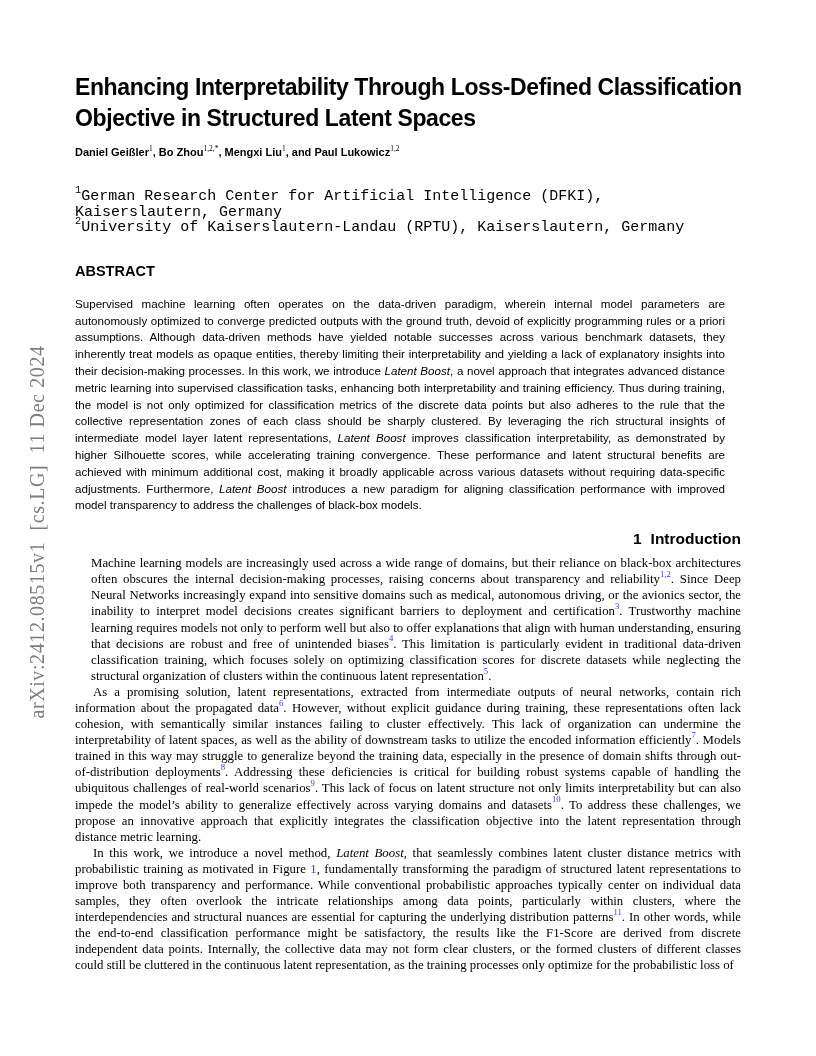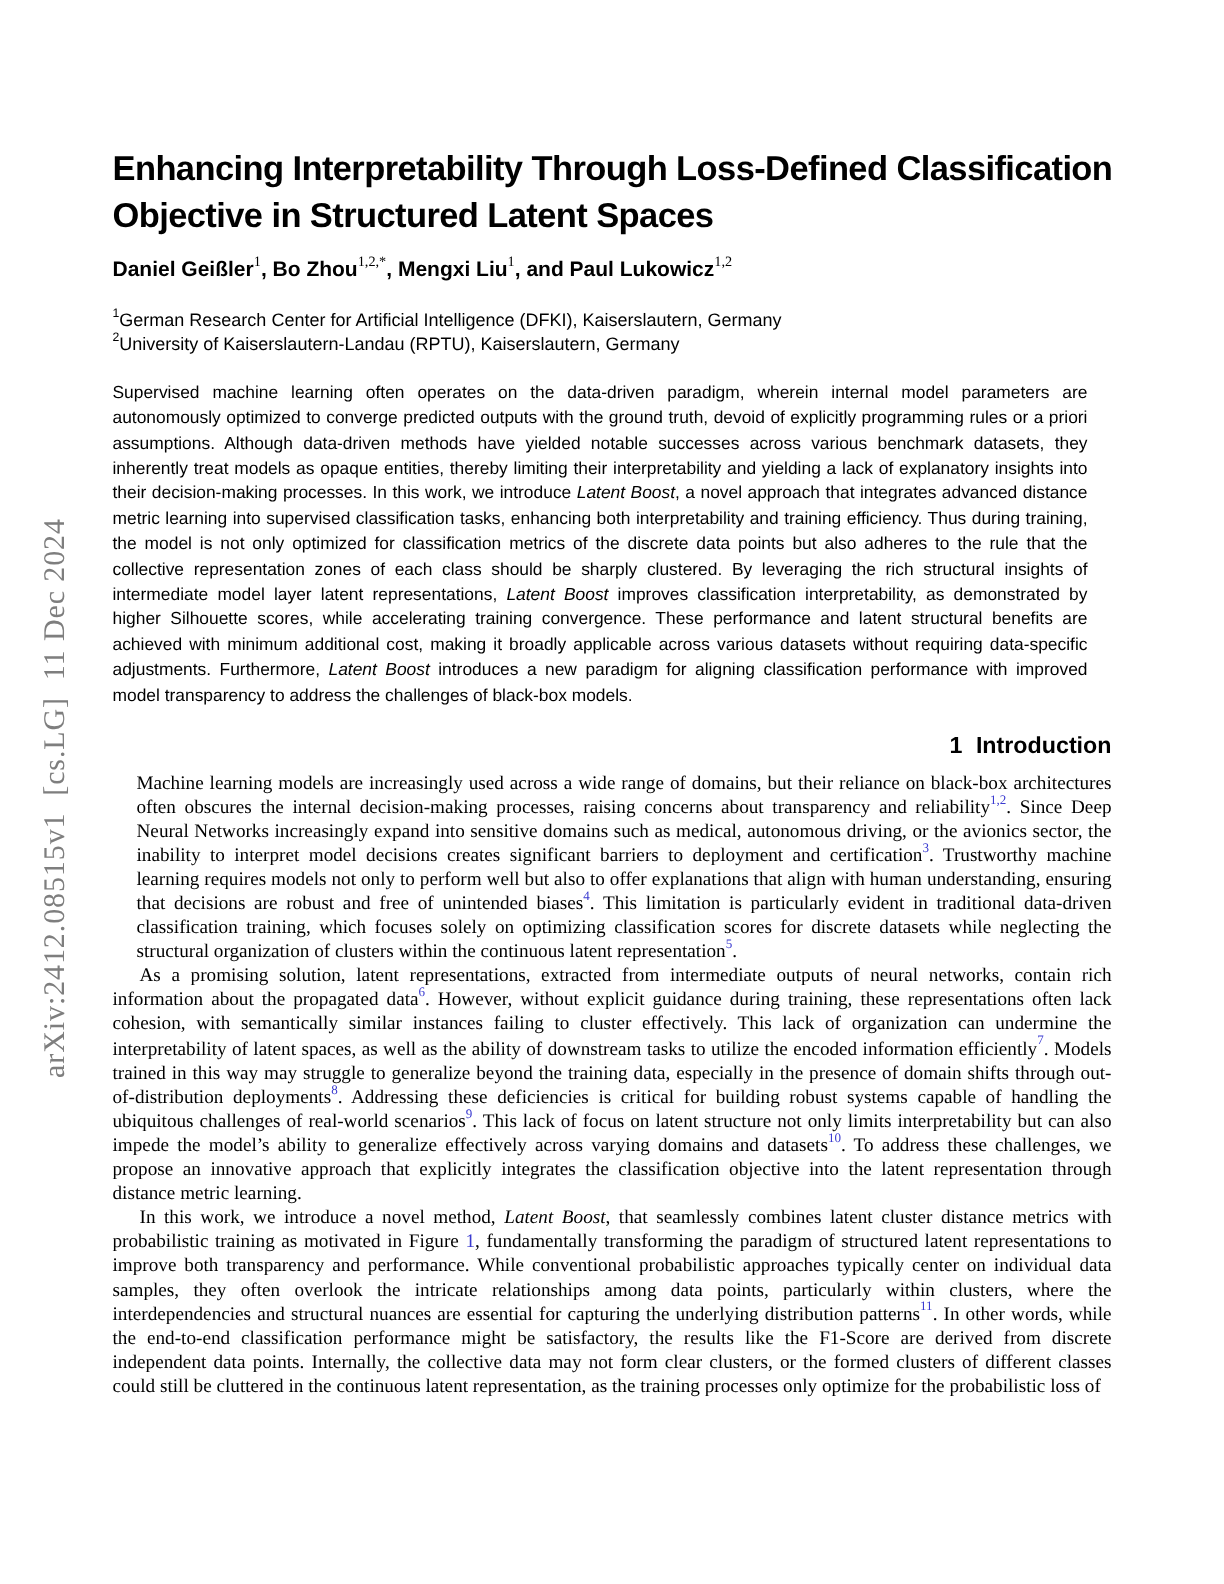--- a/index.html
+++ b/index.html
@@ -16,43 +16,43 @@
     left:37px;top:532px;
     transform:translate(-50%,-50%) rotate(-90deg);
     font-family:"Liberation Serif",serif;
     font-size:20px;
     color:#7e7e7e;
     white-space:pre;
     letter-spacing:0.6px;
   }
   .content{
     position:absolute;
-    left:75px;top:97px;
+    left:75px;top:72px;
     width:666px;
   }
   .title{
     width:692px;
     font-family:"Liberation Sans",sans-serif;
     font-weight:700;
     font-size:23px;
     line-height:30.5px;
     letter-spacing:-0.4px;
     color:#000;
   }
   .authors{
     margin-top:13px;
     font-family:"Liberation Sans",sans-serif;
     font-weight:700;
-    font-size:14px;
+    font-size:11px;
   }
   .authors sup{font-weight:400;font-family:"Liberation Serif",serif;}
   .affiliations{
-    margin-top:19px;
-    font-family:Liberation Sans, sans-serif;
-    font-size:12px;
+    margin-top:31px;
+    font-family:Liberation Mono, monospace;
+    font-size:15px;
     line-height:15.6px;
   }
   .abstract-heading{
     margin-top:27px;
     font-family:"Liberation Sans",sans-serif;
     font-weight:700;
     font-size:14.5px;
   }
   .abstract-text{
     margin:17px 16px 0 0;
@@ -99,20 +99,21 @@
 
     <div class="title">Enhancing Interpretability Through Loss-Defined Classification Objective in Structured Latent Spaces</div>
 
     <div class="authors"><span>Daniel Geißler</span><sup>1</sup><span>, Bo Zhou</span><sup>1,2,*</sup><span>, Mengxi Liu</span><sup>1</sup><span>, and Paul Lukowicz</span><sup>1,2</sup></div>
 
     <div class="affiliations">
       <div><sup>1</sup><span>German Research Center for Artificial Intelligence (DFKI), Kaiserslautern, Germany</span></div>
       <div><sup>2</sup><span>University of Kaiserslautern-Landau (RPTU), Kaiserslautern, Germany</span></div>
     </div>
 
+    <div class="abstract-heading">ABSTRACT</div>
 
     <p class="abstract-text"><span>Supervised machine learning often operates on the data-driven paradigm, wherein internal model parameters are autonomously optimized to converge predicted outputs with the ground truth, devoid of explicitly programming rules or a priori assumptions. Although data-driven methods have yielded notable successes across various benchmark datasets, they inherently treat models as opaque entities, thereby limiting their interpretability and yielding a lack of explanatory insights into their decision-making processes. In this work, we introduce </span><span class="i">Latent Boost</span><span>, a novel approach that integrates advanced distance metric learning into supervised classification tasks, enhancing both interpretability and training efficiency. Thus during training, the model is not only optimized for classification metrics of the discrete data points but also adheres to the rule that the collective representation zones of each class should be sharply clustered. By leveraging the rich structural insights of intermediate model layer latent representations, </span><span class="i">Latent Boost</span><span> improves classification interpretability, as demonstrated by higher Silhouette scores, while accelerating training convergence. These performance and latent structural benefits are achieved with minimum additional cost, making it broadly applicable across various datasets without requiring data-specific adjustments. Furthermore, </span><span class="i">Latent Boost</span><span> introduces a new paradigm for aligning classification performance with improved model transparency to address the challenges of black-box models.</span></p>
 
     <div class="section-heading">
       <span class="sec-num">1</span><span>Introduction</span>
     </div>
 
     <div class="body-text">
       <p><span>Machine learning models are increasingly used across a wide range of domains, but their reliance on black-box architectures often obscures the internal decision-making processes, raising concerns about transparency and reliability</span><sup class="ref">1,2</sup><span>. Since Deep Neural Networks increasingly expand into sensitive domains such as medical, autonomous driving, or the avionics sector, the inability to interpret model decisions creates significant barriers to deployment and certification</span><sup class="ref">3</sup><span>. Trustworthy machine learning requires models not only to perform well but also to offer explanations that align with human understanding, ensuring that decisions are robust and free of unintended biases</span><sup class="ref">4</sup><span>. This limitation is particularly evident in traditional data-driven classification training, which focuses solely on optimizing classification scores for discrete datasets while neglecting the structural organization of clusters within the continuous latent representation</span><sup class="ref">5</sup><span>.</span></p>
       <p class="indent"><span>As a promising solution, latent representations, extracted from intermediate outputs of neural networks, contain rich information about the propagated data</span><sup class="ref">6</sup><span>. However, without explicit guidance during training, these representations often lack cohesion, with semantically similar instances failing to cluster effectively. This lack of organization can undermine the interpretability of latent spaces, as well as the ability of downstream tasks to utilize the encoded information efficiently</span><sup class="ref">7</sup><span>. Models trained in this way may struggle to generalize beyond the training data, especially in the presence of domain shifts through out-of-distribution deployments</span><sup class="ref">8</sup><span>. Addressing these deficiencies is critical for building robust systems capable of handling the ubiquitous challenges of real-world scenarios</span><sup class="ref">9</sup><span>. This lack of focus on latent structure not only limits interpretability but can also impede the model’s ability to generalize effectively across varying domains and datasets</span><sup class="ref">10</sup><span>. To address these challenges, we propose an innovative approach that explicitly integrates the classification objective into the latent representation through distance metric learning.</span></p>

